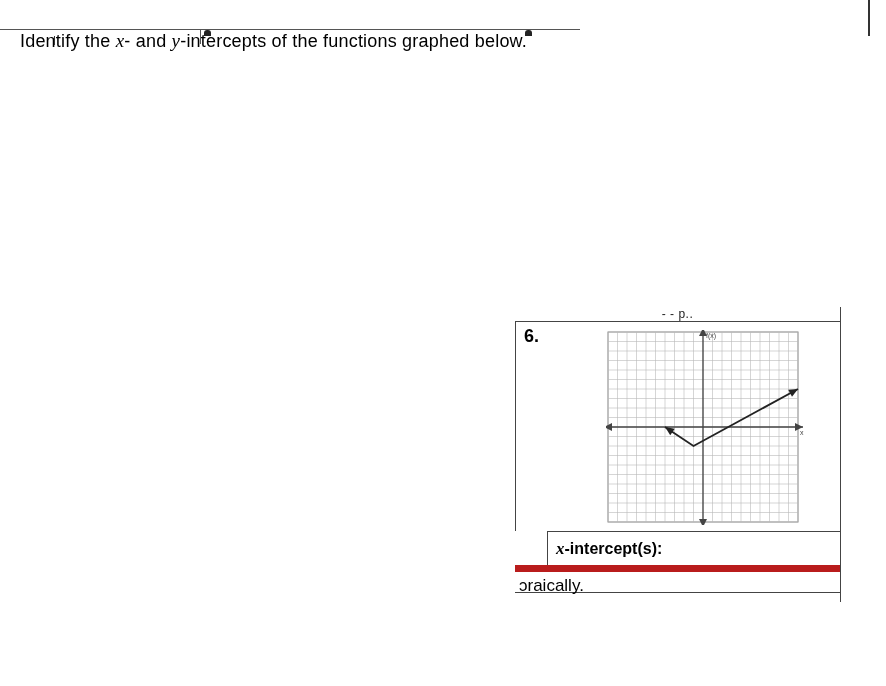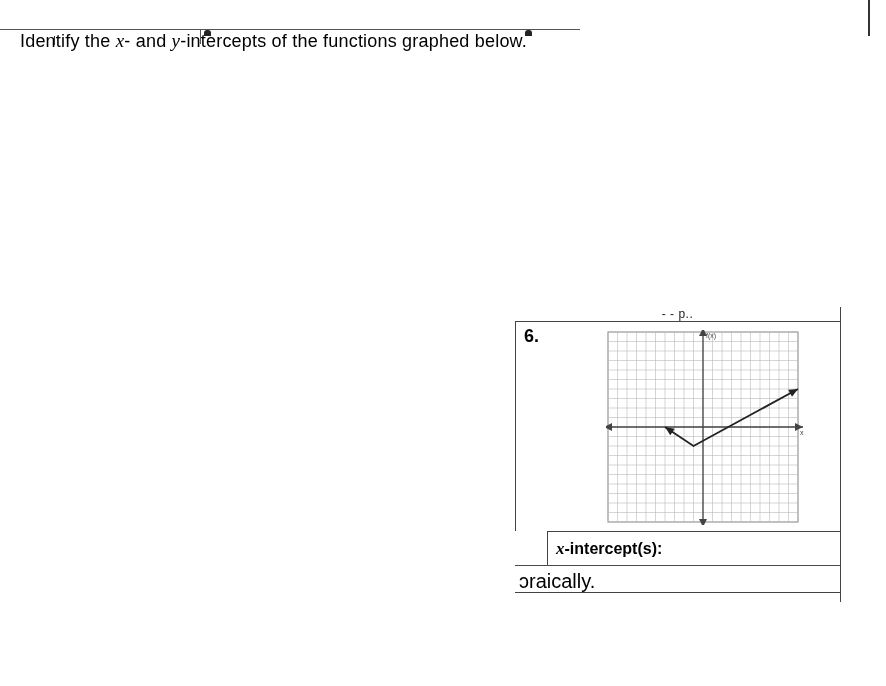--- a/index.html
+++ b/index.html
@@ -98,24 +98,24 @@
       margin-left: 32px;
     }
     .row .mvar {
       font-style: italic;
       font-family: "Times New Roman", Times, serif;
       font-weight: 700;
       font-size: 17px;
     }
     .row .rest { font-weight: 600; }
     .frag-bottom {
-      border-top: 1px solid #b91c1c;
+      border-top: 7px solid #b91c1c;
       border-left: 0;
       padding: 4px 8px 4px 4px;
-      font-size: 20px;
+      font-size: 17px;
       height: 27px;
     }
     .frag-bottom2 {
       border-top: 1px solid #444;
       height: 10px;
     }
 
     
     .grid-line { stroke: #b9b9b9; stroke-width: 0.6; }
     .grid-border { stroke: #888; stroke-width: 1; fill: none; }

